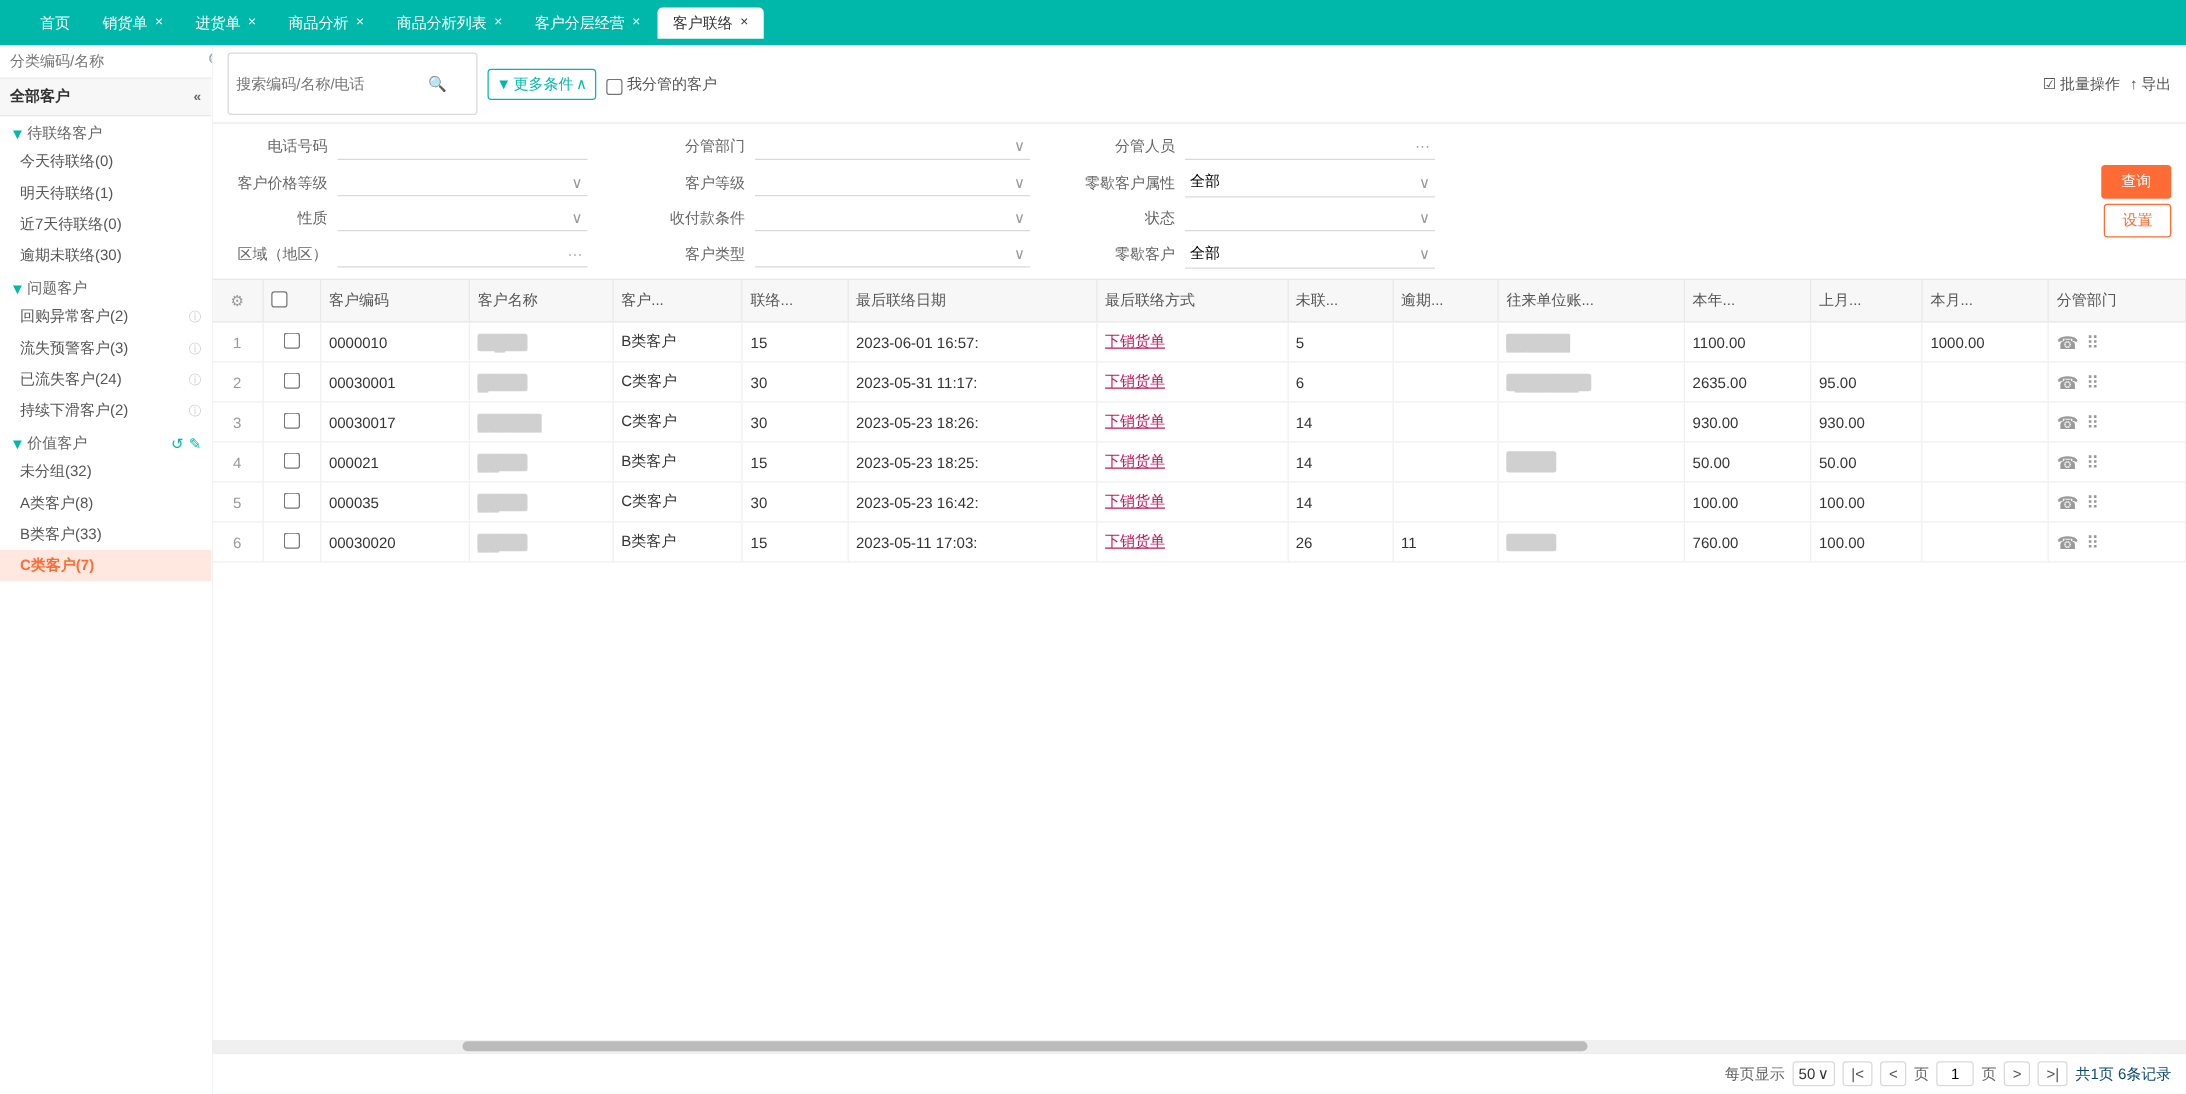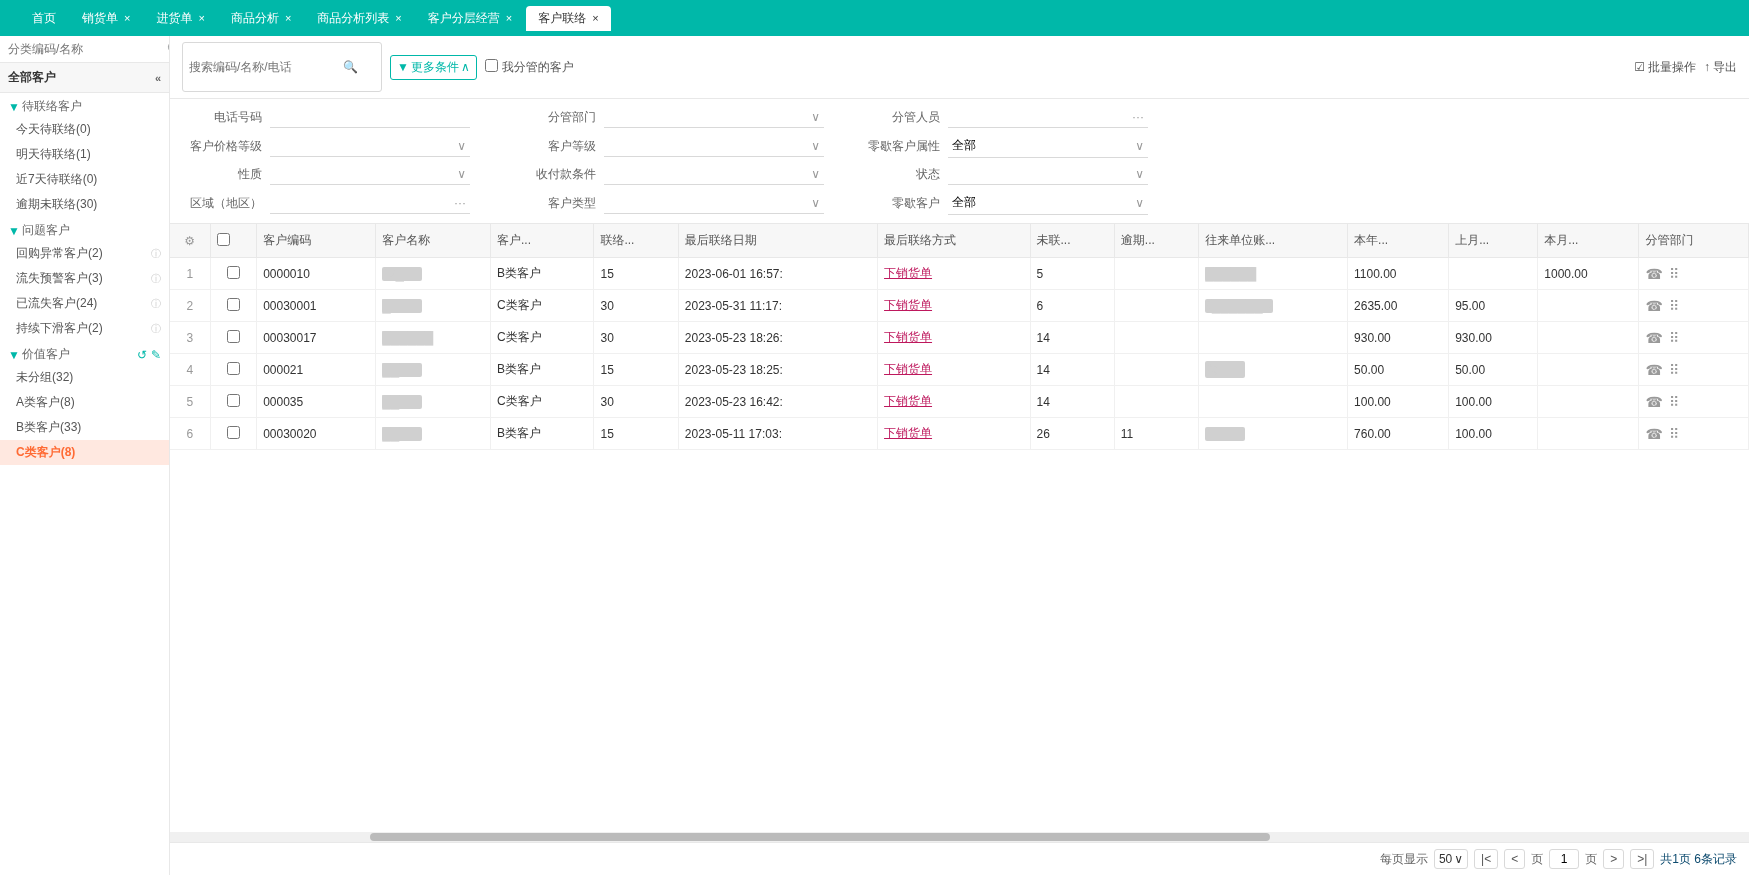--- a/index.html
+++ b/index.html
@@ -126,21 +126,21 @@
       align-items: center;
       gap: 2px;
       color: #00b8a9;
       cursor: pointer;
       padding: 3px 6px;
       border: 1px solid #00b8a9;
       border-radius: 3px;
     }
     .checkbox-label {
       display: flex;
-      align-items: flex-start;
+      align-items: flex-end;
       gap: 4px;
       color: #555;
       cursor: pointer;
     }
     .toolbar-right {
       margin-left: auto;
       display: flex;
       gap: 8px;
       align-items: center;
     }
@@ -433,21 +433,21 @@
     <div class="sidebar-item">
       <span>未分组(32)</span>
     </div>
     <div class="sidebar-item">
       <span>A类客户(8)</span>
     </div>
     <div class="sidebar-item">
       <span>B类客户(33)</span>
     </div>
     <div class="sidebar-item active">
-      <span>C类客户(8)</span>
+      <span>C类客户(7)</span>
     </div>
   </div>
 
   <div class="content-area">
 
     <div class="toolbar">
       <div class="toolbar-search">
         <input type="text" style="width: 150px;" placeholder="搜索编码/名称/电话">
         <span style="color:#00b8a9;cursor:pointer;">🔍</span>
       </div>
@@ -547,20 +547,24 @@
             </div>
             <div style="width:20px;"></div>
             <span class="filter-label">零歇客户</span>
             <div class="filter-select" style="max-width:200px;">
               <span>全部</span>
               <span class="arrow">∨</span>
             </div>
           </div>
         </div>
 
+        <div class="filter-actions" style="padding-left:12px;">
+          <button class="btn-query">查询</button>
+          <button class="btn-set">设置</button>
+        </div>
       </div>
     </div>
 
     <div class="table-container">
       <table>
         <thead>
           <tr>
             <th class="gear-cell">⚙</th>
             <th><input type="checkbox" style=""></th>
             <th>客户编码</th>

